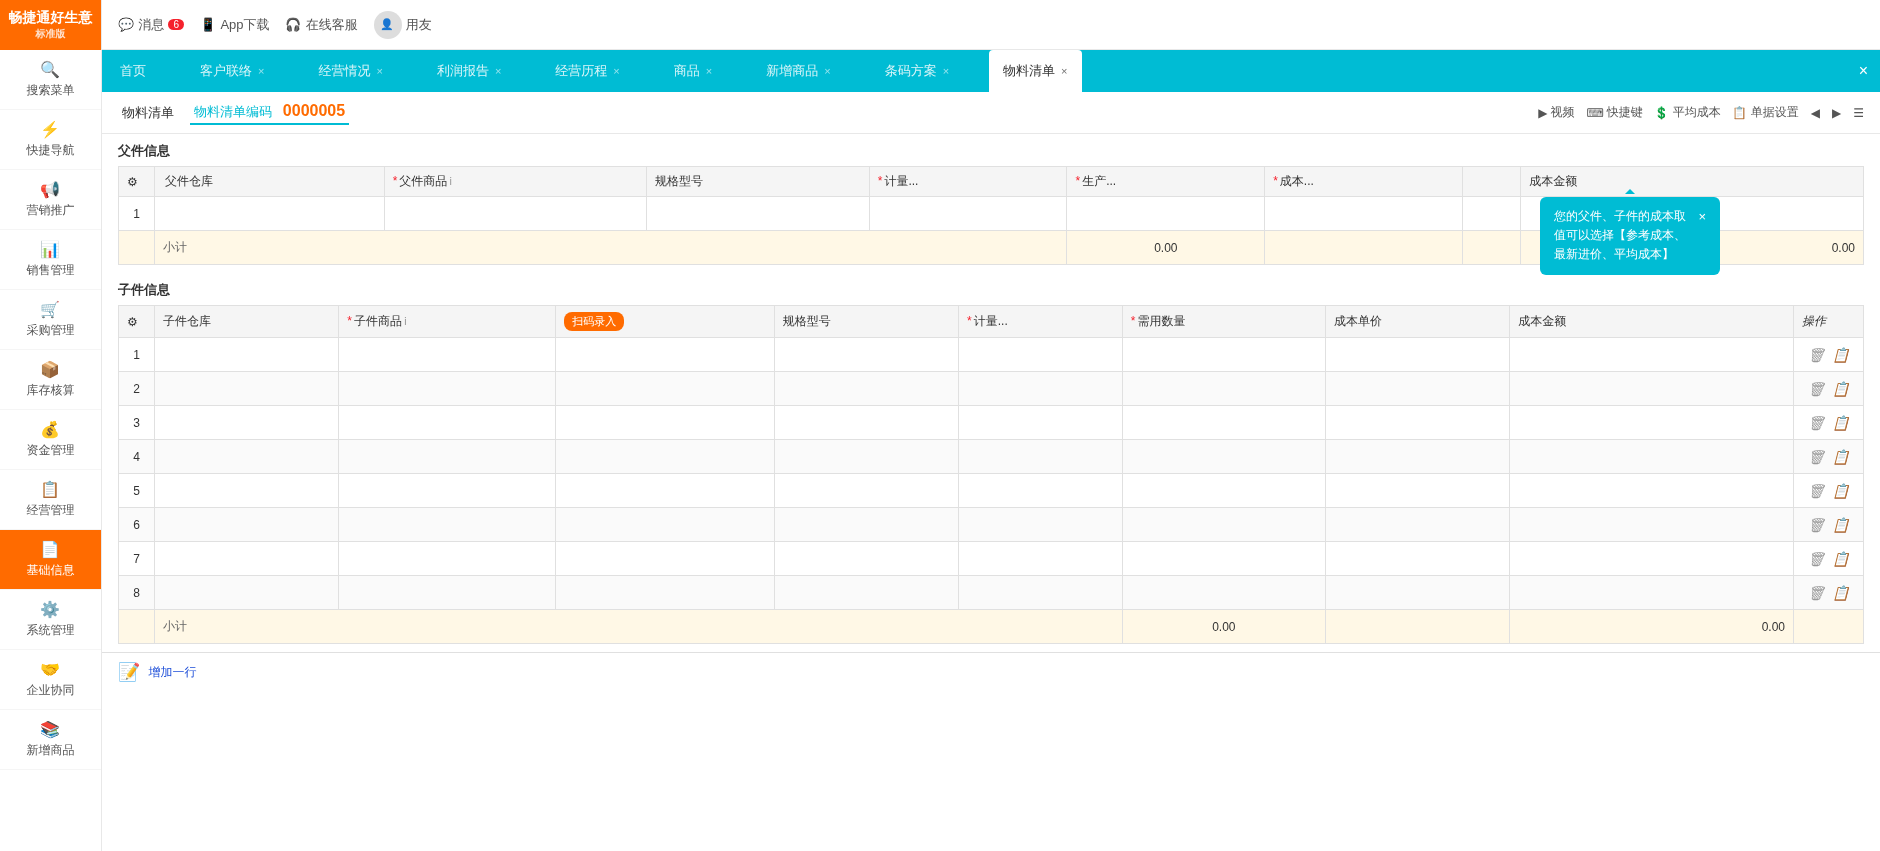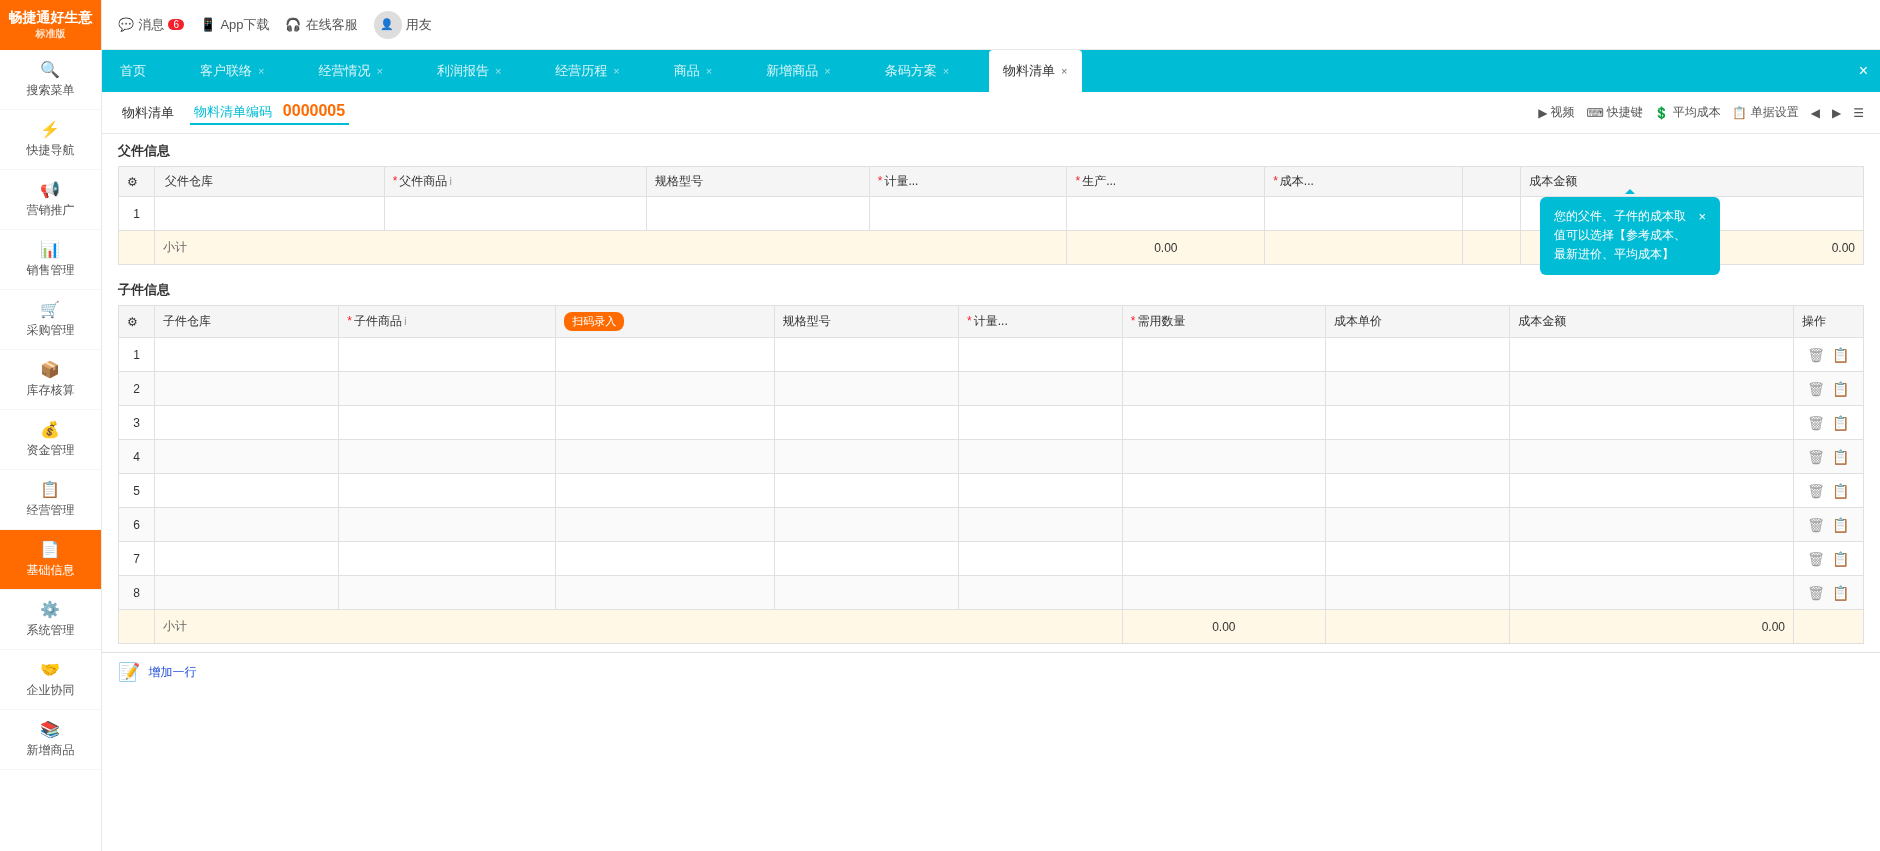--- a/index.html
+++ b/index.html
@@ -187,21 +187,21 @@
       white-space: nowrap;
     }
     .data-table td {
       border: 1px solid #e0e0e0;
       padding: 4px 8px;
       height: 34px;
       color: #333;
     }
     .data-table tr:nth-child(even) td { background: #fafafa; }
     .col-num { width: 36px; text-align: center; color: #999; }
-    .col-actions { width: 70px; text-align: center; }
+    .col-actions { width: 70px; text-align: center; font-style: italic; }
     .subtotal-row td { background: #fff8e6 !important; font-weight: normal; color: #333; }
     .subtotal-label { color: #666; }
     .subtotal-val { text-align: center; }
 
     .scan-btn {
       background: #ff6b00;
       color: #fff;
       border: none;
       border-radius: 8px;
       padding: 2px 8px;

